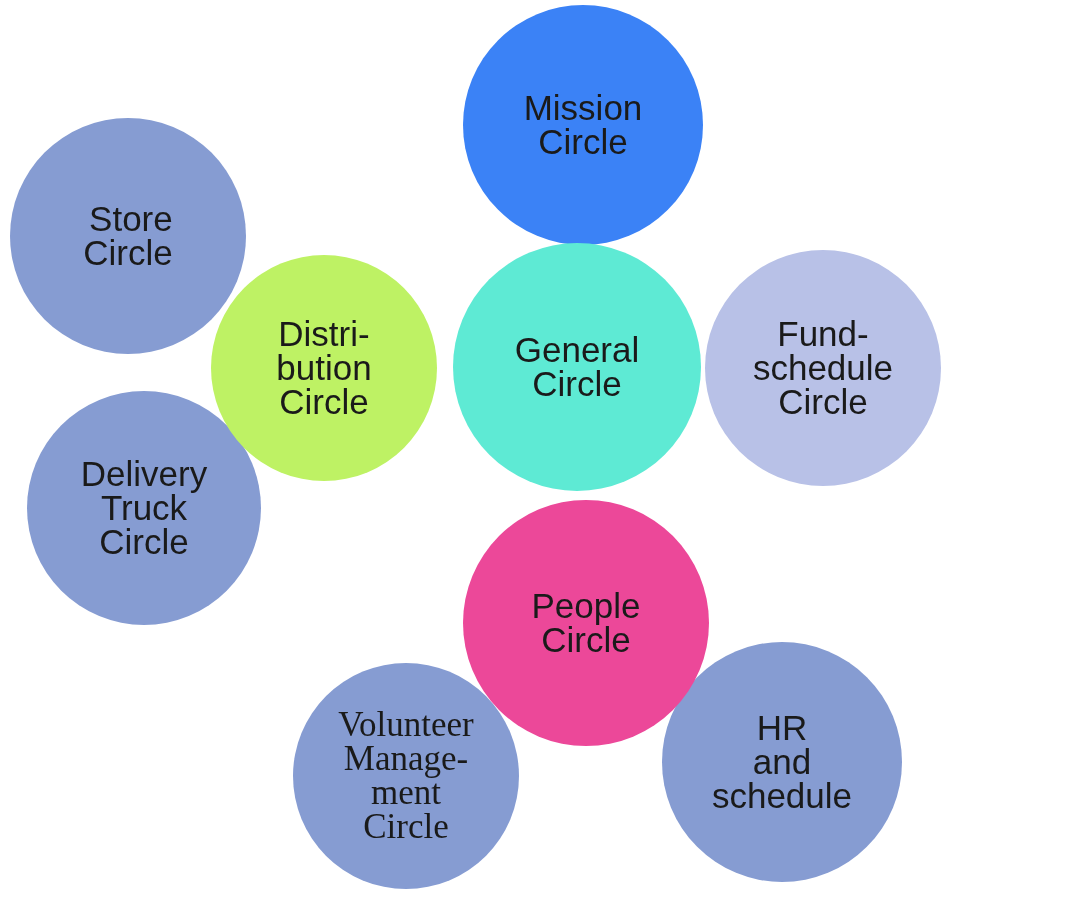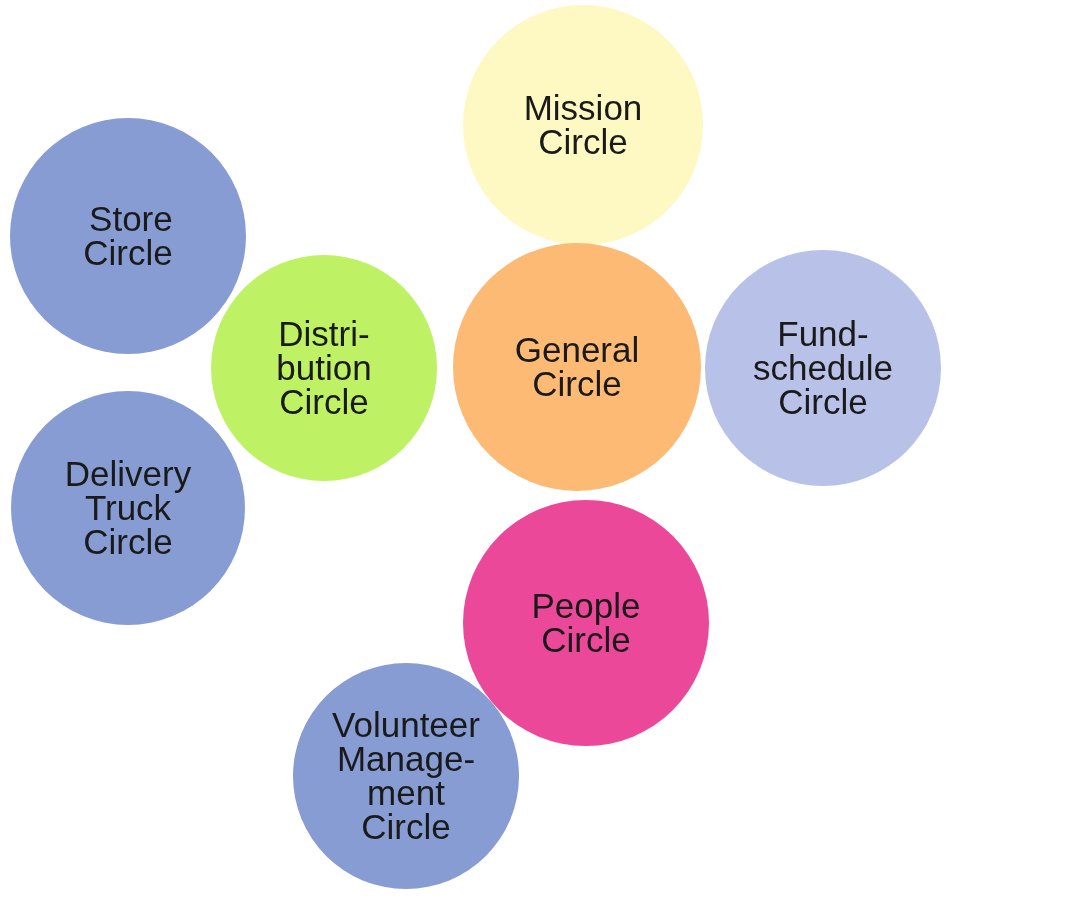--- a/index.html
+++ b/index.html
@@ -25,68 +25,73 @@
   .circle .label {
     white-space: pre-line;
     font-size: 35px;
     font-weight: 400;
     line-height: 0.97;
     color: #1a1a1a;
   }
 
   
   .c-store        { left: 10px;  top: 118px; width: 236px; height: 236px; z-index: 1; }
-  .c-delivery     { left: 11px;  top: 391px; width: 234px; height: 234px; z-index: 1; }
+  .c-delivery     { left: 27px;  top: 391px; width: 234px; height: 234px; z-index: 1; }
   .c-mission      { left: 463px; top: 5px;   width: 240px; height: 240px; z-index: 1; }
   .c-general      { left: 453px; top: 243px; width: 248px; height: 248px; z-index: 1; }
   .c-fundraising  { left: 705px; top: 250px; width: 236px; height: 236px; z-index: 1; }
-  .c-volunteer    { left: 293px; top: 663px; width: 226px; height: 226px; z-index: 1; }
+  .c-volunteer    { left: 293px; top: 663px; width: 226px; height: 226px; z-index: 1; font-family: Liberation Serif, serif; }
   .c-hr           { left: 662px; top: 642px; width: 240px; height: 240px; z-index: 2; }
   .c-distribution { left: 211px; top: 255px; width: 226px; height: 226px; z-index: 3; }
   .c-people       { left: 463px; top: 500px; width: 246px; height: 246px; z-index: 3; }
 </style>
 </head>
 <body>
 
 <div class="canvas">
 
   <div class="circle c-store" style="background-color: rgb(134, 156, 210); text-align: right;">
     <span class="label">Store
 Circle</span>
   </div>
 
   <div class="circle c-delivery" style="background-color: rgb(134, 156, 210);">
     <span class="label">Delivery
 Truck
 Circle</span>
   </div>
 
-  <div class="circle c-mission" style="background-color: #fef9c3;">
+  <div class="circle c-mission" style="background-color: #3b82f6;">
     <span class="label">Mission
 Circle</span>
   </div>
 
-  <div class="circle c-general" style="background-color: #fdba74;">
+  <div class="circle c-general" style="background-color: #5eead4;">
     <span class="label">General
 Circle</span>
   </div>
 
   <div class="circle c-fundraising" style="background-color: rgb(184, 193, 231);">
     <span class="label">Fund-
 schedule
 Circle</span>
   </div>
 
   <div class="circle c-volunteer" style="background-color: rgb(134, 156, 210);">
     <span class="label">Volunteer
 Manage-
 ment
 Circle</span>
   </div>
 
+  <div class="circle c-hr" style="background-color: rgb(134, 156, 210);">
+    <span class="label">HR
+and
+schedule</span>
+  </div>
 
   <div class="circle c-distribution" style="background-color: #bef264;">
     <span class="label">Distri-
 bution
 Circle</span>
   </div>
 
   <div class="circle c-people" style="background-color: #ec4899; align-items: center;">
     <span class="label">People
 Circle</span>

